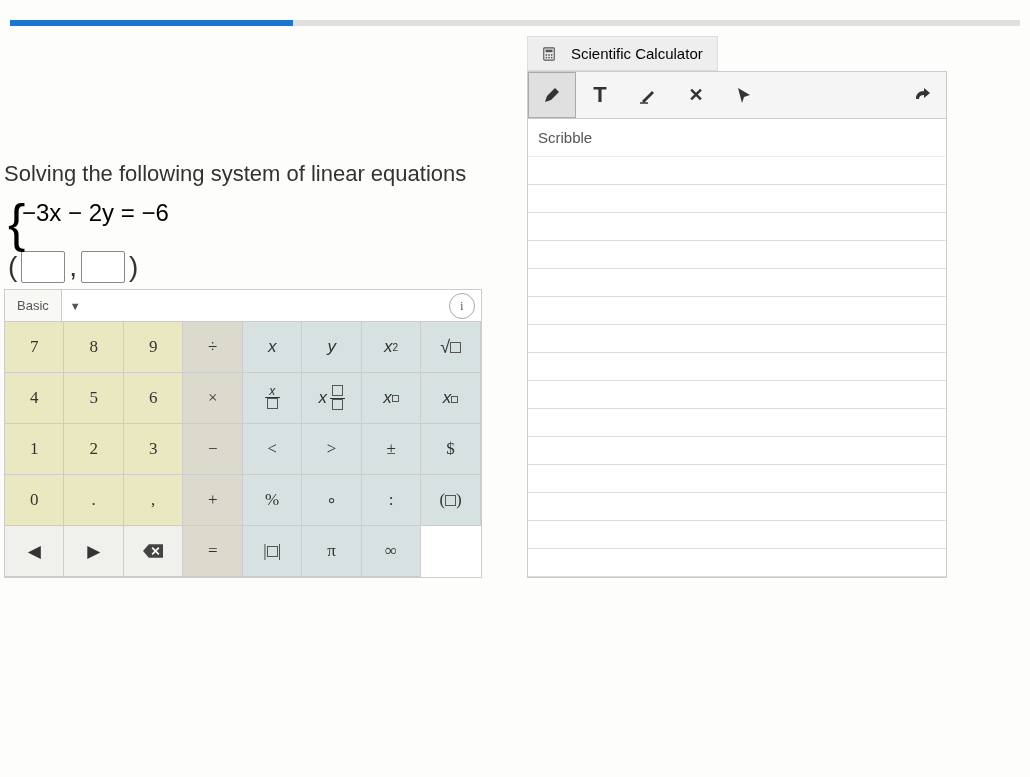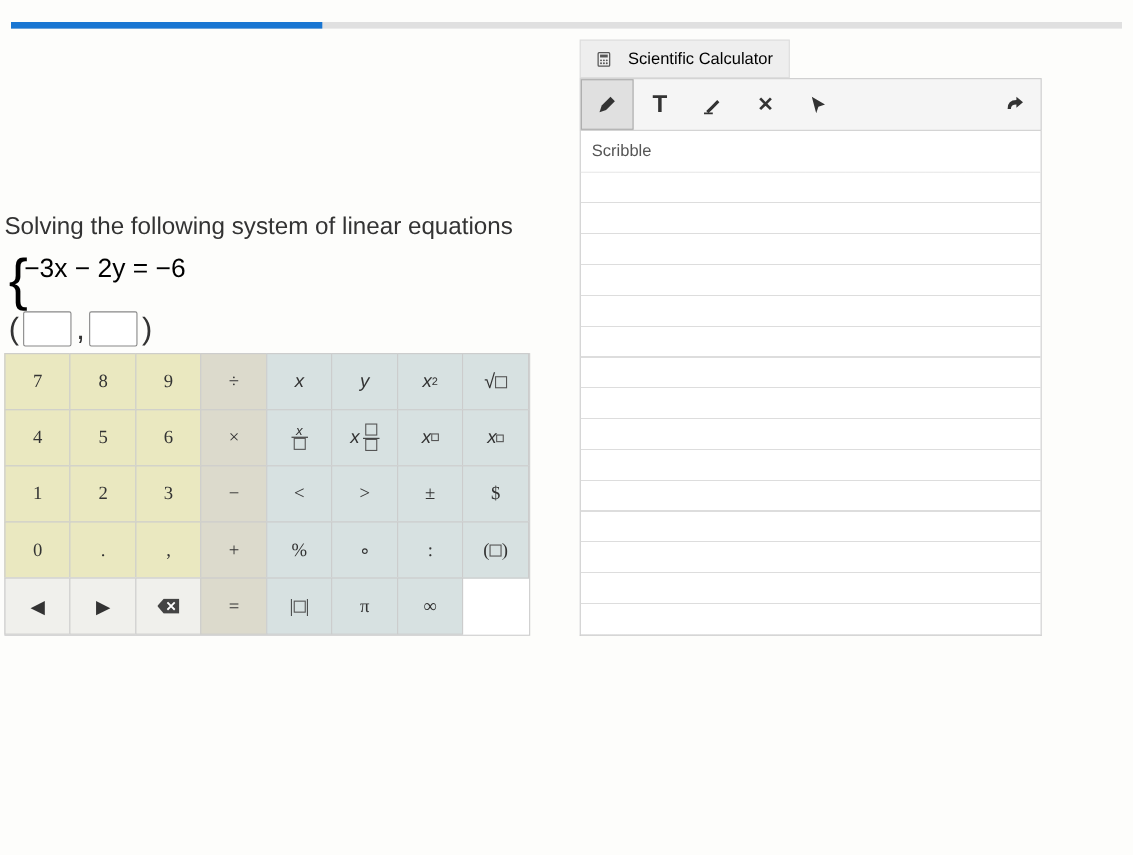--- a/index.html
+++ b/index.html
@@ -64,20 +64,28 @@
 
     <div class="answer-tuple">
       <span>(</span>
       <span class="answer-box"></span>
       <span>,</span>
       <span class="answer-box"></span>
       <span>)</span>
     </div>
 
     <div class="keypad-wrap">
+      <div class="keypad-header">
+        <div class="kh-tab">
+            <span>Basic</span>
+          </div>
+        <div class="kh-arrow">▼</div>
+        <div class="kh-spacer"></div>
+        <div class="kh-info">i</div>
+      </div>
       <div class="keypad">
         <div class="key num">7</div>
         <div class="key num">8</div>
         <div class="key num">9</div>
         <div class="key op">÷</div>
         <div class="key sym">
             <span class="sq">x</span>
           </div>
         <div class="key sym">
             <span class="sq">y</span>

